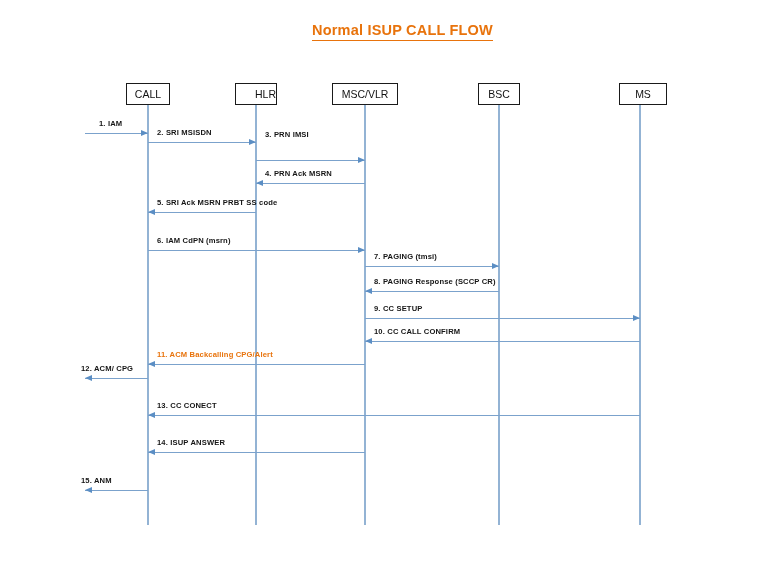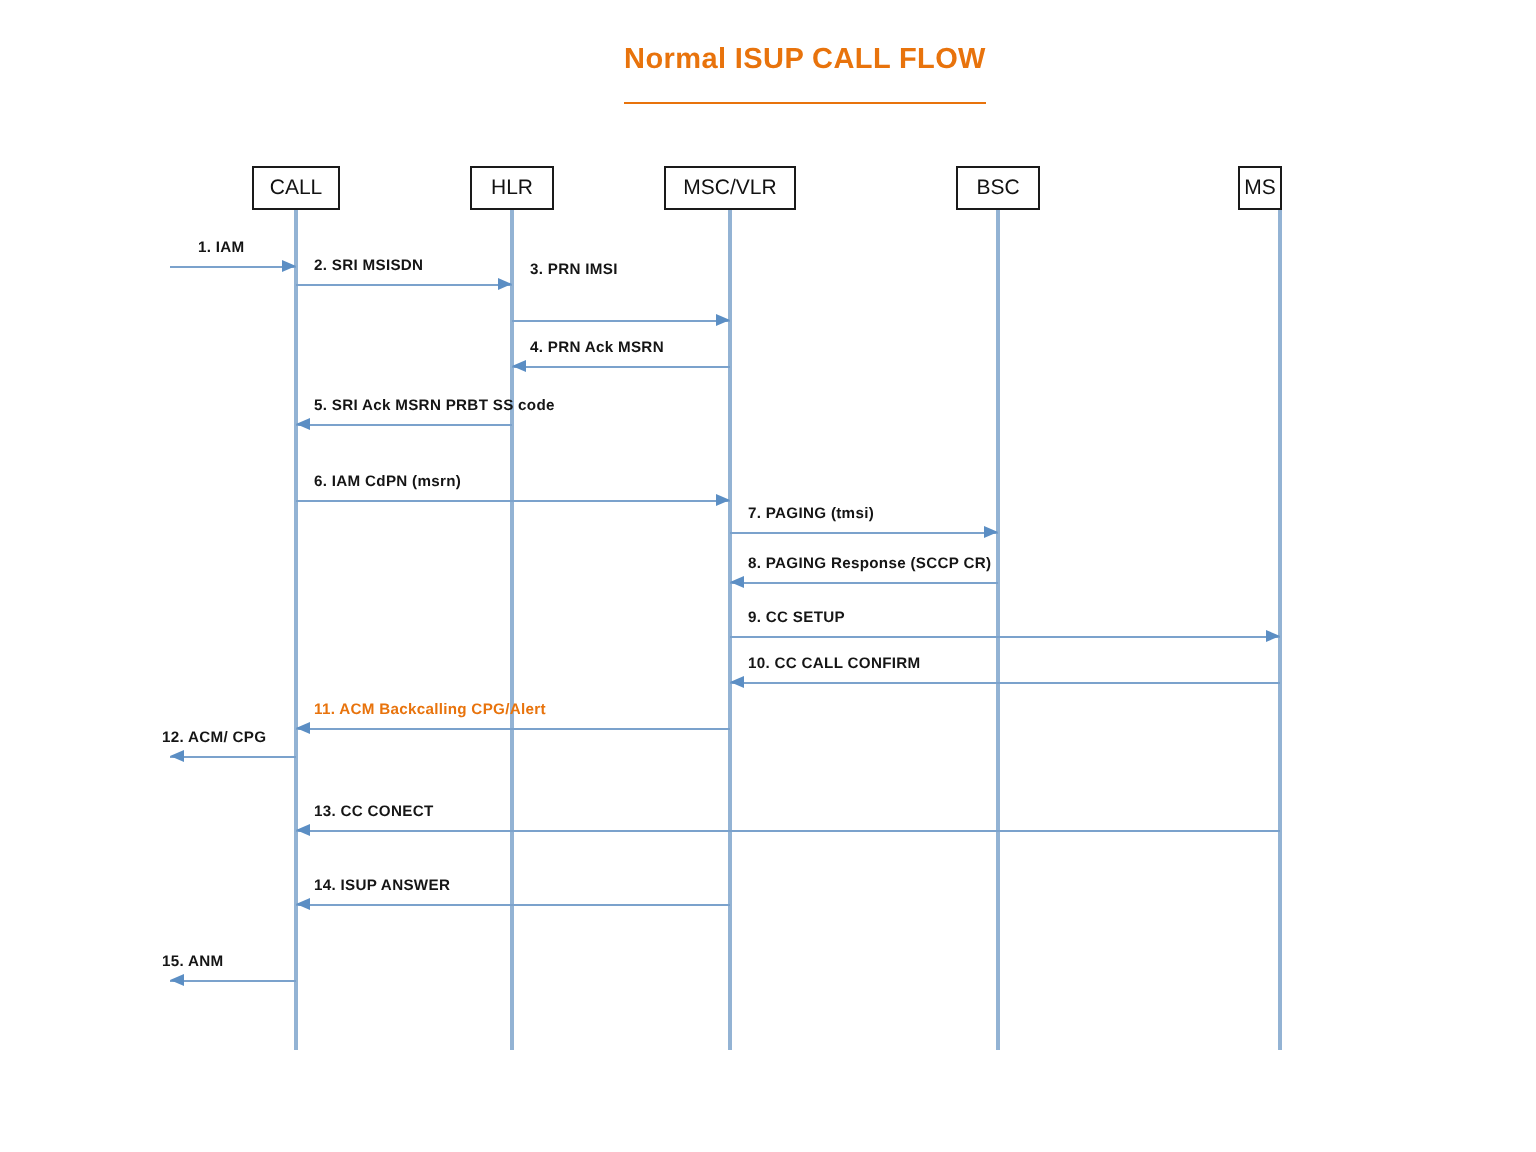--- a/index.html
+++ b/index.html
@@ -26,21 +26,21 @@
     top: 22px;
     width: 768px;
     text-align: center;
     font-size: 14.5px;
     font-weight: bold;
     color: #E8730C;
     letter-spacing: 0.2px;
   }
   .title span {
     border-bottom: 1.5px solid #E8730C;
-    padding-bottom: 13px;
+    padding-bottom: 2px;
     margin-left: 37px;
   }
   .actor-box {
     position: absolute;
     box-sizing: border-box;
     border: 1.3px solid #1a1a1a;
     background: #ffffff;
     display: flex;
     align-items: center;
     justify-content: center;
@@ -95,30 +95,30 @@
 <div id="canvas">
 
   <div class="title">
     <span>Normal ISUP CALL FLOW</span>
   </div>
 
   <div id="actors-layer">
       <div class="actor-box" style="left: 125.6px; top: 83px; width: 44.8px;">
         <span>CALL</span>
       </div>
-      <div class="actor-box" style="left: 235px; top: 83px; width: 42px;">
+      <div class="actor-box" style="left: 235px; top: 83px; width: 42px; justify-content: flex-end;">
         <span>HLR</span>
       </div>
       <div class="actor-box" style="left: 331.8px; top: 83px; width: 66.4px;">
         <span>MSC/VLR</span>
       </div>
       <div class="actor-box" style="left: 478px; top: 83px; width: 42px;">
         <span>BSC</span>
       </div>
-      <div class="actor-box" style="left: 619px; top: 83px; width: 22px;">
+      <div class="actor-box" style="left: 619px; top: 83px; width: 48px;">
         <span>MS</span>
       </div>
     </div>
   <div id="lifelines-layer">
       <div class="lifeline" style="left: 147.3px; top: 105px; height: 420px;"></div>
       <div class="lifeline" style="left: 255.3px; top: 105px; height: 420px;"></div>
       <div class="lifeline" style="left: 364.3px; top: 105px; height: 420px;"></div>
       <div class="lifeline" style="left: 498.3px; top: 105px; height: 420px;"></div>
       <div class="lifeline" style="left: 639.3px; top: 105px; height: 420px;"></div>
     </div>

